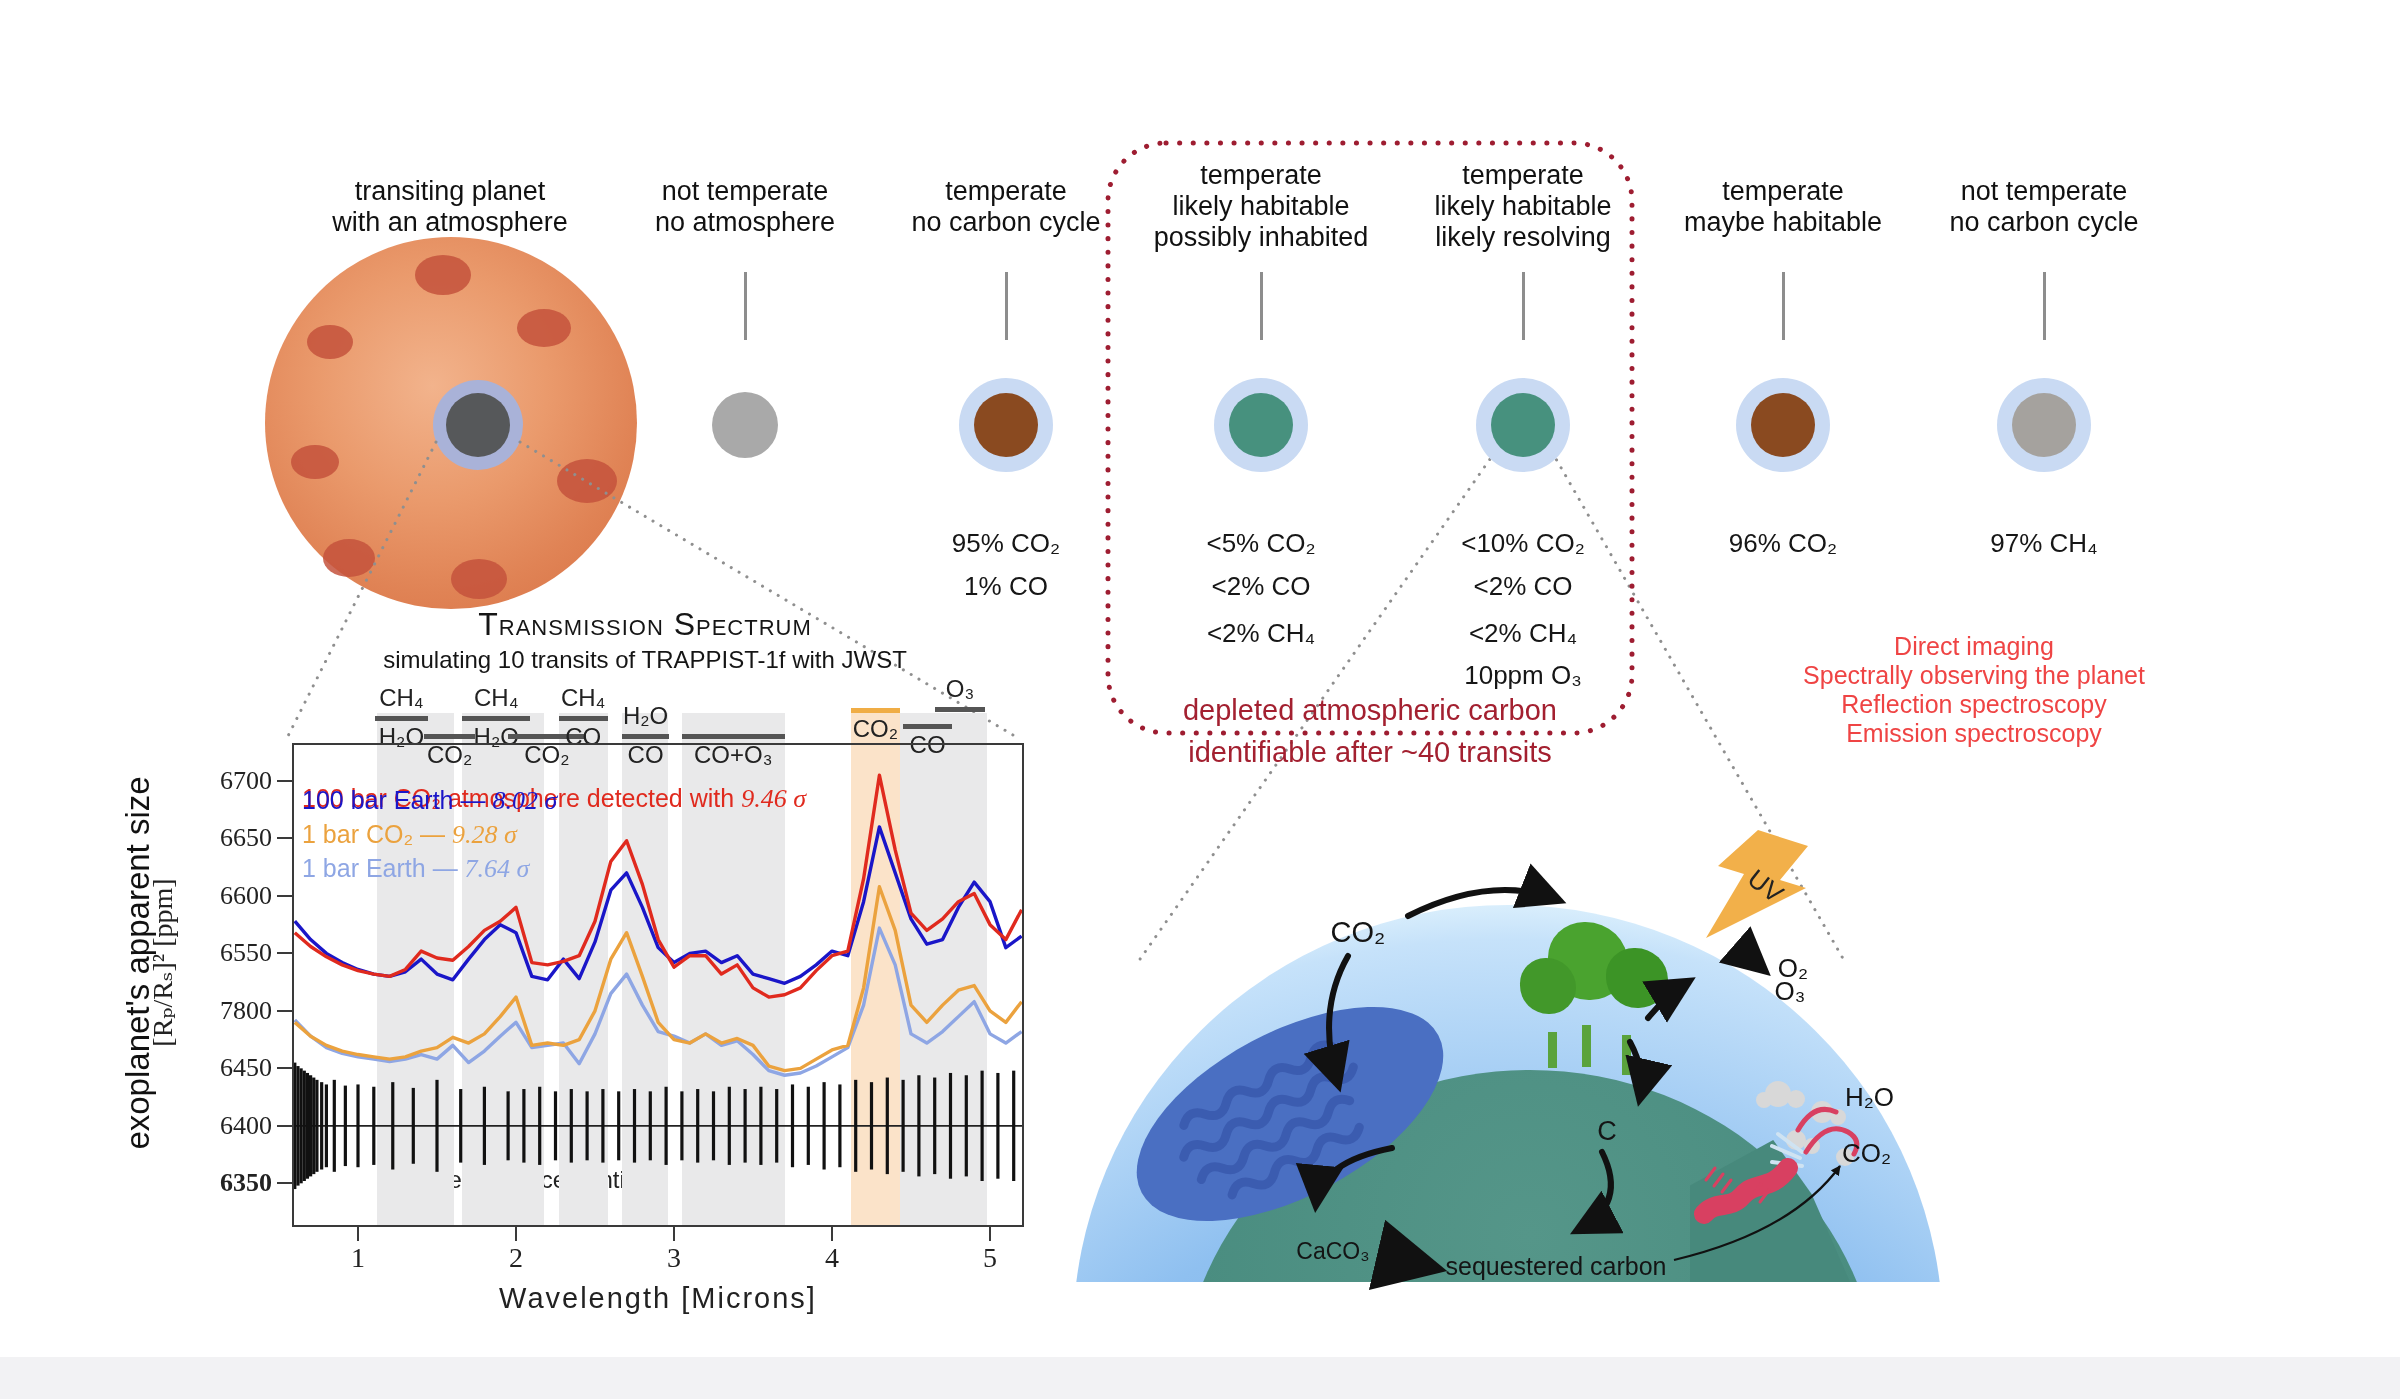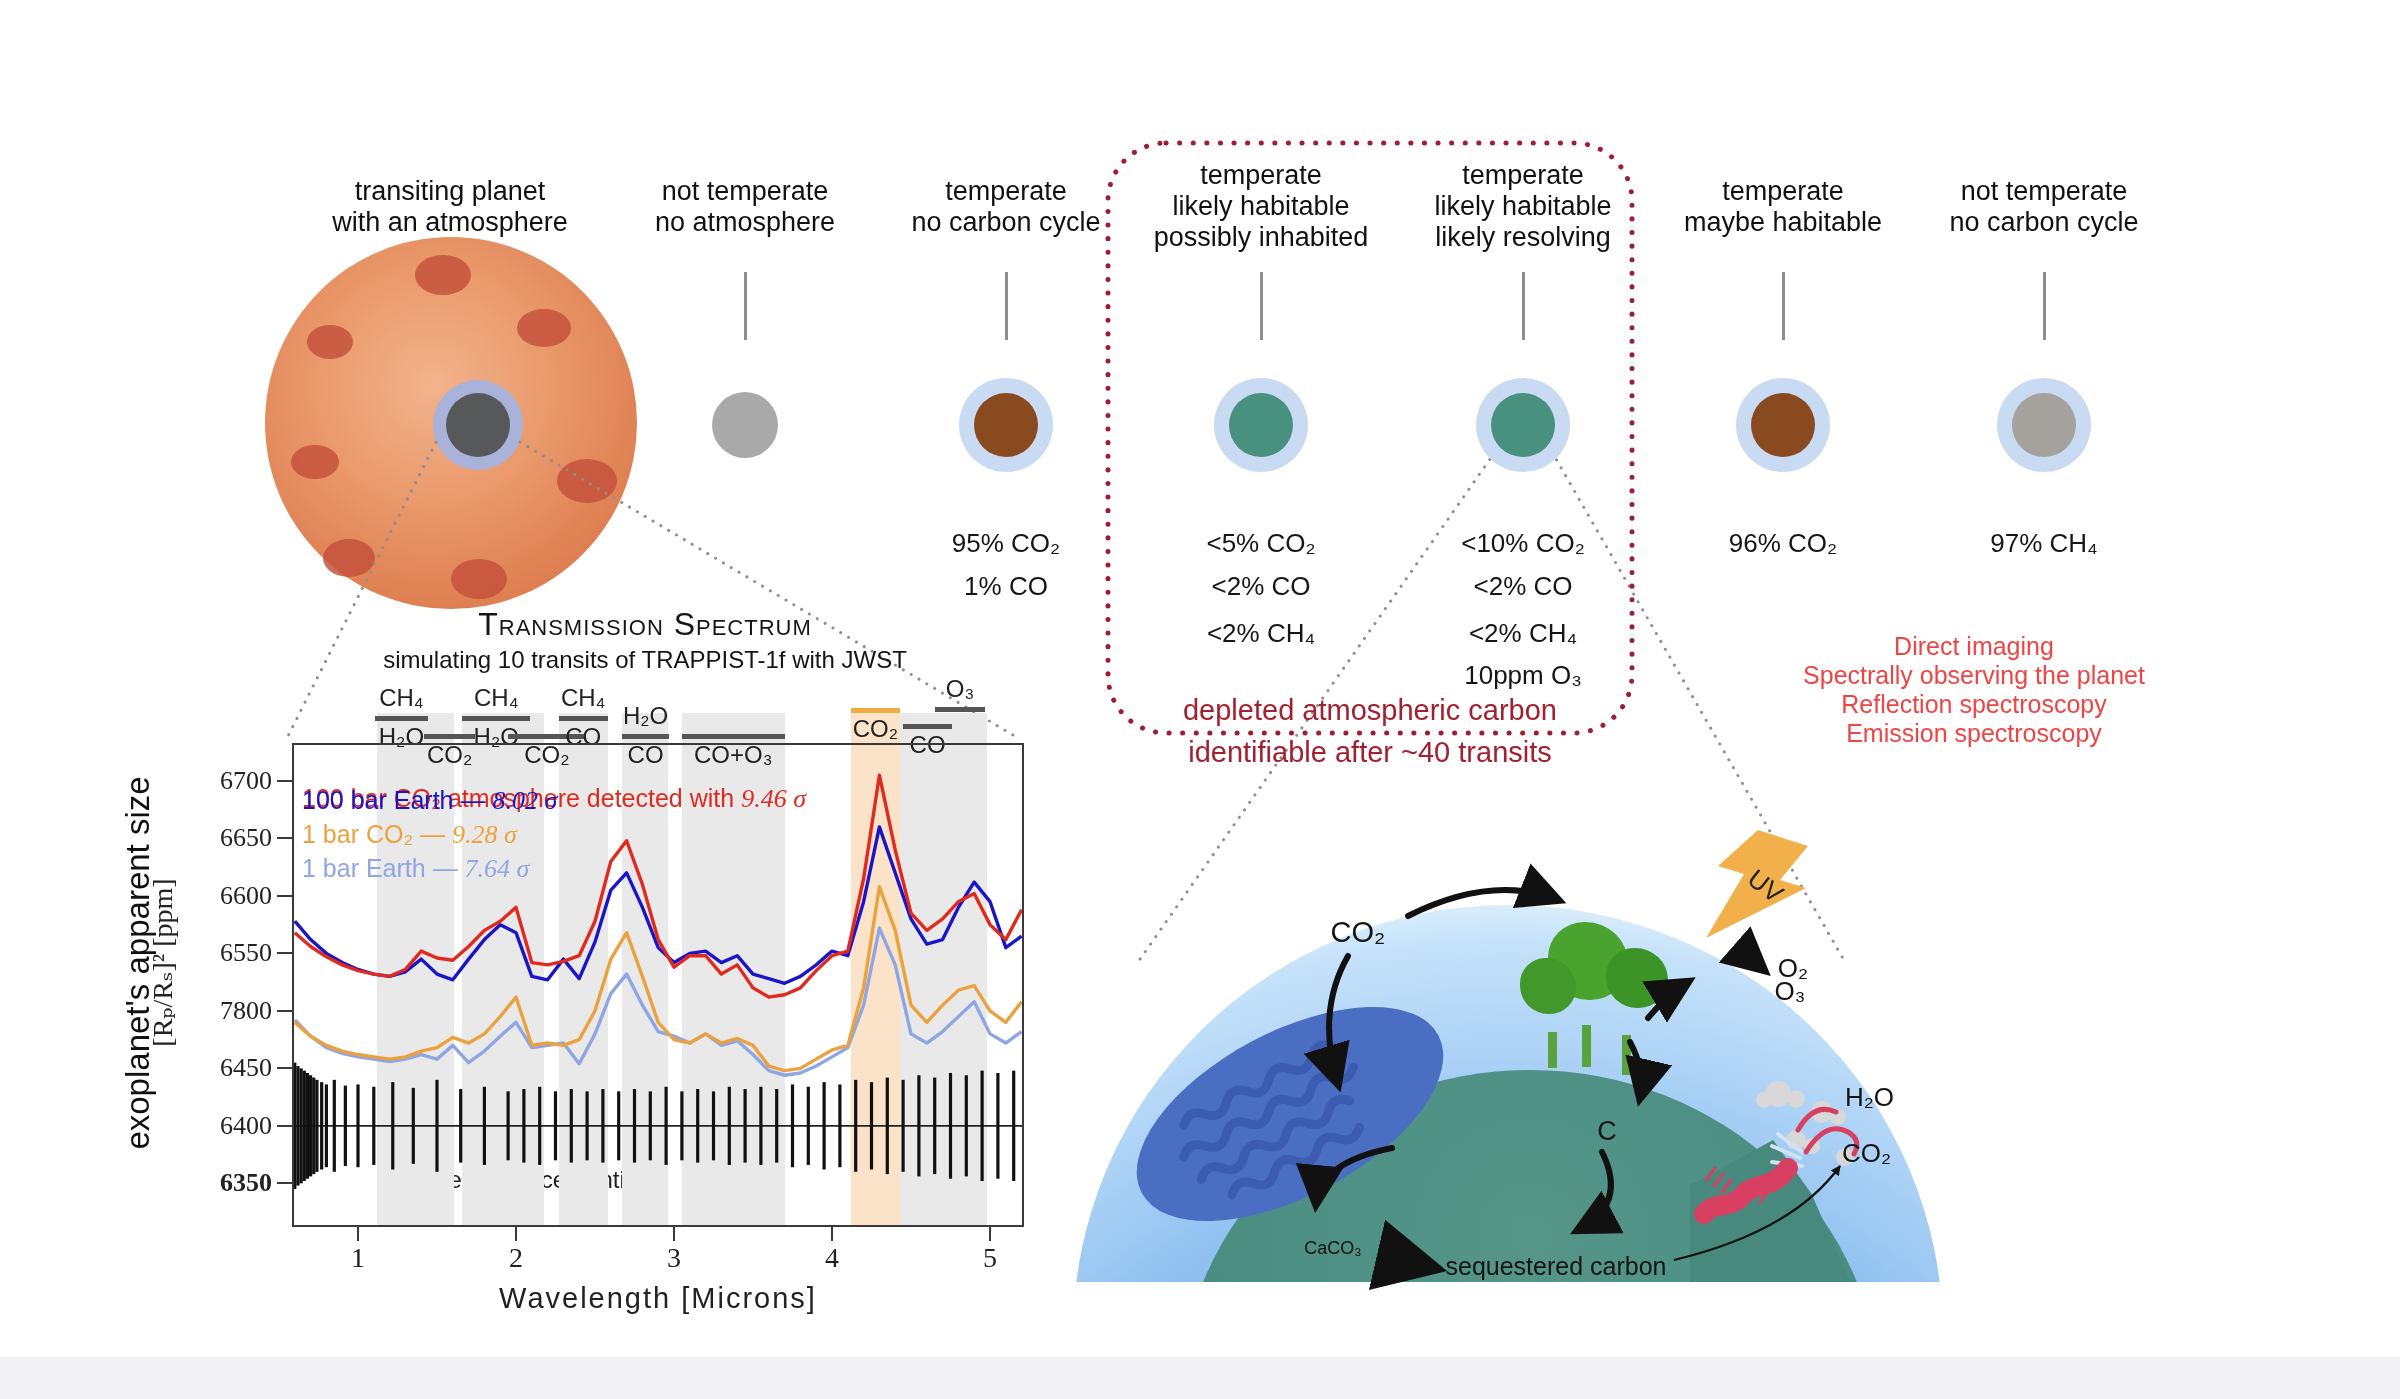--- a/index.html
+++ b/index.html
@@ -295,21 +295,21 @@
         <polyline points="294.8,921.1947743467933 310.6,939.5890736342043 326.4,953.3847980997625 342.2,962.5819477434679 358,969.479809976247 373.8,974.0783847980997 389.6,976.3776722090261 405.4,971.7790973871734 421.2,959.1330166270784 437,974.0783847980997 452.8,979.8266033254157 468.6,959.1330166270784 484.4,939.5890736342043 500.2,924.6437054631829 516,932.6912114014251 531.8,976.3776722090261 547.6,979.8266033254157 563.4,959.1330166270784 579.2,978.6769596199525 595,941.8883610451306 610.8,890.1543942992873 626.6,872.9097387173397 642.4,907.3990498812352 658.2,947.6365795724466 674,962.5819477434679 689.8,953.3847980997625 705.6,951.0855106888362 721.4,962.5819477434679 737.2,955.6840855106889 753,974.0783847980997 768.8,978.6769596199525 784.6,983.2755344418052 800.4,976.3776722090261 816.2,964.8812351543943 832,951.0855106888362 847.8,955.6840855106889 863.6,901.6508313539192 879.4,826.9239904988124 895.2,872.9097387173397 911,918.895486935867 926.8,944.187648456057 942.6,939.5890736342043 958.4,907.3990498812352 974.2,882.1068883610451 990,901.6508313539192 1005.8,947.6365795724466 1021.6,936.1401425178148" fill="none" stroke="#1a16c8" stroke-width="3.4" stroke-linejoin="round"></polyline>
         <polyline points="294.8,932.6912114014251 310.6,946.4869358669833 326.4,956.833729216152 342.2,964.8812351543943 358,970.6294536817102 373.8,974.0783847980997 389.6,976.3776722090261 405.4,969.479809976247 421.2,951.0855106888362 437,957.9833729216152 452.8,960.2826603325416 468.6,946.4869358669833 484.4,930.3919239904988 500.2,921.1947743467933 516,907.3990498812352 531.8,962.5819477434679 547.6,964.8812351543943 563.4,961.4323040380048 579.2,955.6840855106889 595,921.1947743467933 610.8,861.4133016627079 626.6,840.7197149643705 642.4,884.4061757719714 658.2,939.5890736342043 674,967.1805225653206 689.8,955.6840855106889 705.6,955.6840855106889 721.4,974.0783847980997 737.2,964.8812351543943 753,987.8741092636579 768.8,997.0712589073635 784.6,994.7719714964371 800.4,987.8741092636579 816.2,970.6294536817102 832,955.6840855106889 847.8,951.0855106888362 863.6,878.6579572446556 879.4,775.1900237529692 895.2,849.916864608076 911,913.1472684085511 926.8,930.3919239904988 942.6,918.895486935867 958.4,901.6508313539192 974.2,893.603325415677 990,924.6437054631829 1005.8,939.5890736342043 1021.6,909.6983372921616" fill="none" stroke="#e02a1e" stroke-width="3.4" stroke-linejoin="round"></polyline>
       </svg>
     </div>
   <div id="frame"></div>
 
   <div class="earthlab" style="left:1308px;top:916px;width:100px;font-size:29px;">CO₂</div>
   <div class="earthlab" style="left:1753px;top:953px;width:80px;font-size:26px;">O₂</div>
   <div class="earthlab" style="left:1750px;top:976px;width:80px;font-size:26px;">O₃</div>
   <div class="earthlab" style="left:1567px;top:1116px;width:80px;font-size:27px;">C</div>
-  <div class="earthlab" style="left:1263px;top:1238px;width:140px;font-size:18px;">CaCO₃</div>
+  <div class="earthlab" style="left:1263px;top:1238px;width:140px;font-size:23px;">CaCO₃</div>
   <div class="earthlab" style="left:1426px;top:1252px;width:260px;font-size:25px;">sequestered carbon</div>
   <div class="earthlab" style="left:1845px;top:1082px;width:110px;font-size:26px;text-align:left;">H₂O</div>
   <div class="earthlab" style="left:1842px;top:1138px;width:110px;font-size:26px;text-align:left;">CO₂</div>
 
   <div id="methods">
     <div id="methods-list">
         <div class="method-item">Direct imaging</div>
         <div class="method-item">Spectrally observing the planet</div>
         <div class="method-item">Reflection spectroscopy</div>
         <div class="method-item">Emission spectroscopy</div>

